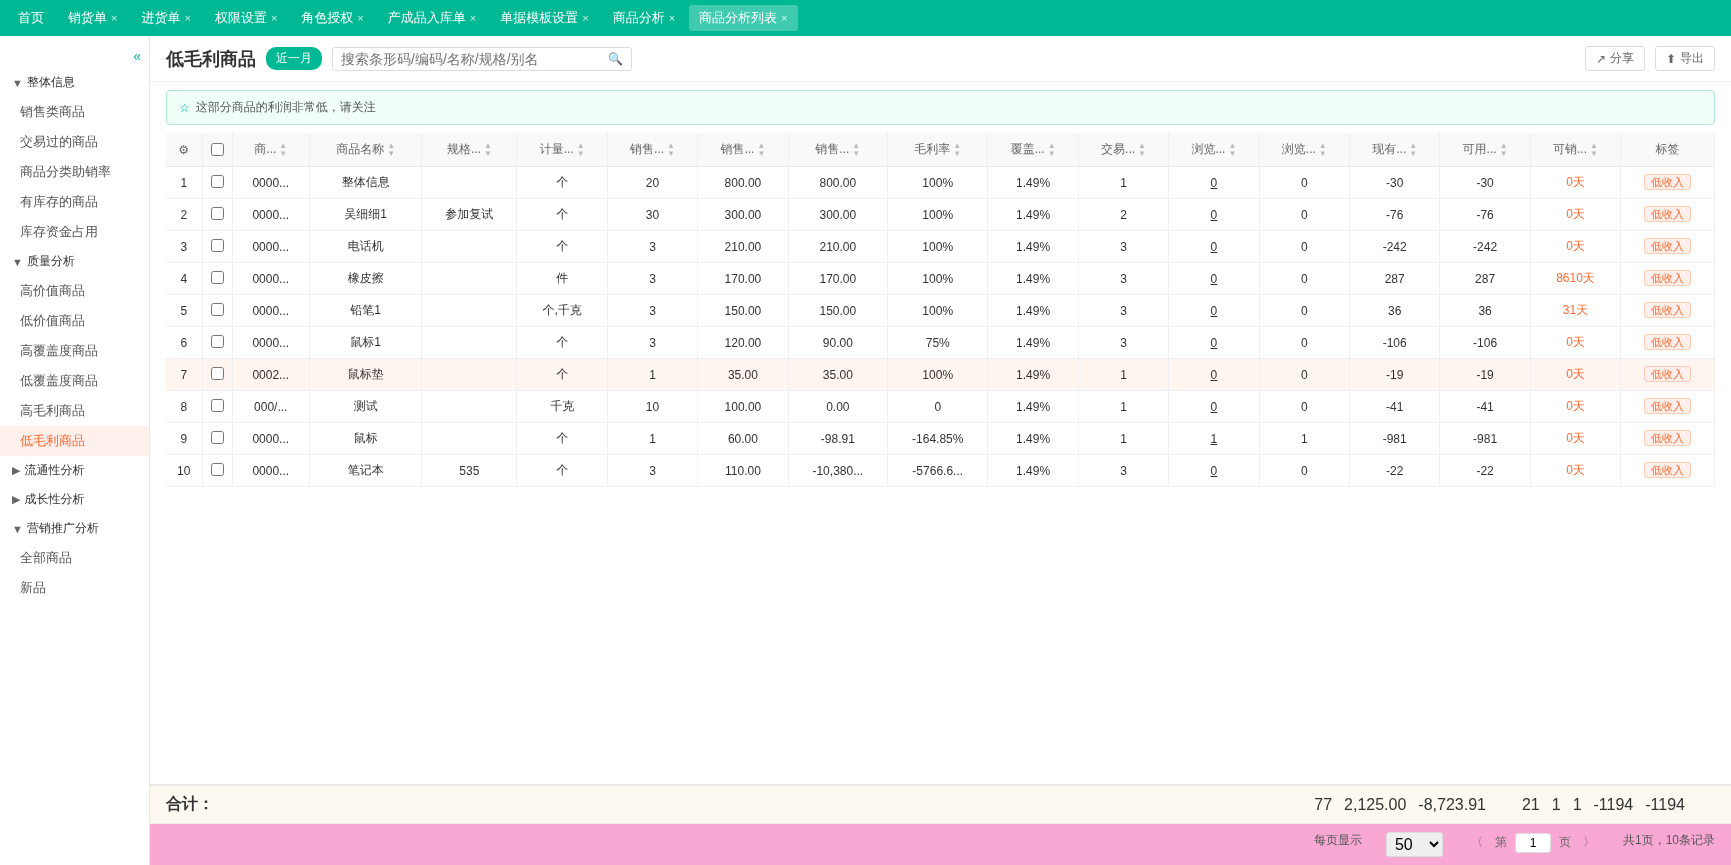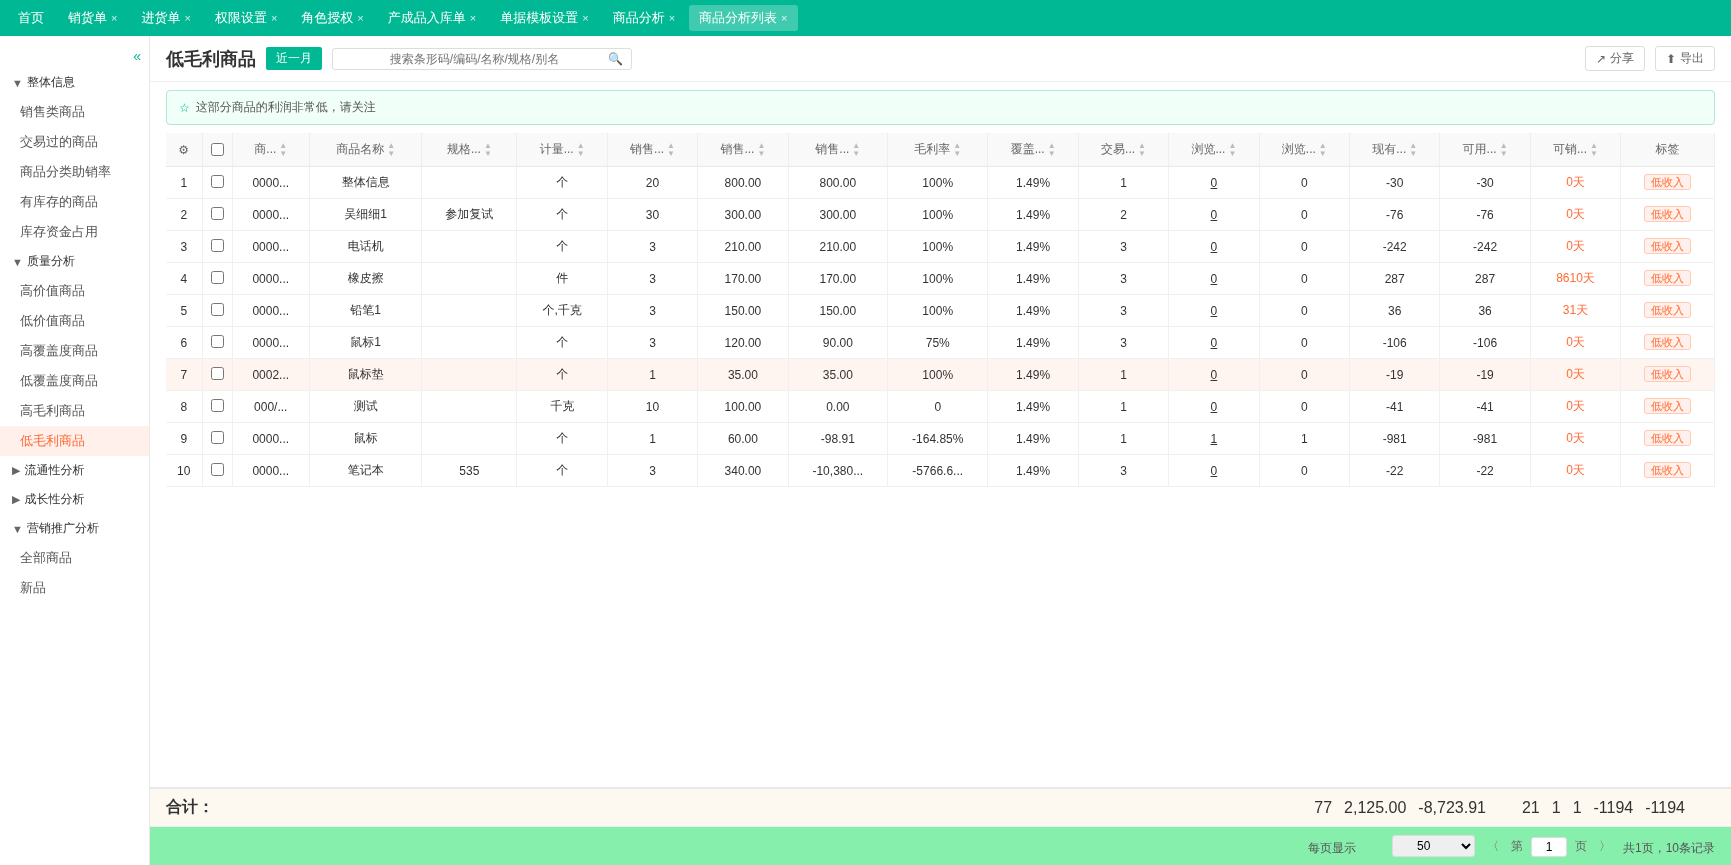--- a/index.html
+++ b/index.html
@@ -85,41 +85,40 @@
     }
     .page-title {
       font-size: 18px;
       font-weight: 600;
       color: #333;
     }
     .filter-btn {
       background: #00b894;
       color: #fff;
       border: none;
-      border-radius: 2px;
+      border-radius: 10px;
       padding: 3px 10px;
       font-size: 12px;
       cursor: pointer;
     }
     .search-box {
       display: flex;
       align-items: center;
       border: 1px solid #ddd;
       border-radius: 3px;
       padding: 3px 8px;
       flex: 1;
       max-width: 300px;
     }
     .search-box input {
       border: none;
       outline: none;
-      font-size: 12px;
+      font-size: 14px;
       width: 100%;
       color: #999;
-      text-align: center;
     }
     .search-icon { color: #aaa; cursor: pointer; }
     .header-actions {
       margin-left: auto;
       display: flex;
       gap: 10px;
     }
     .action-btn {
       display: flex;
       align-items: center;
@@ -224,35 +223,34 @@
       align-items: flex-end;
     }
     .total-cell {
       text-align: center;
       padding: 0 6px;
     }
 
     
     .pagination-bar {
       display: flex;
-      align-items: flex-end;
+      align-items: flex-start;
       justify-content: flex-end;
       padding: 8px 16px;
       border-top: 1px solid #eee;
-      gap: 8px;
+      gap: 24px;
       font-size: 12px;
       color: #555;
-      background: #86efac;
+      background: #f9a8d4;
     }
     .pagination-bar select {
       border: 1px solid #ddd;
       border-radius: 3px;
-      padding: 2px 20px;
-      font-size: 12px;
-      margin-left: 28px;
+      padding: 2px 4px;
+      font-size: 16px;
     }
     .pagination-bar .page-nav {
       display: flex;
       align-items: center;
       gap: 4px;
     }
     .page-nav span { cursor: pointer; color: #666; padding: 2px 4px; }
     .page-input {
       border: 1px solid #ddd;
       border-radius: 3px;
@@ -637,21 +635,21 @@
               <td><span class="tag-badge">低收入</span></td>
             </tr>
             <tr>
               <td>10</td>
               <td><input type="checkbox" style=""></td>
               <td>0000...</td>
               <td>笔记本</td>
               <td>535</td>
               <td>个</td>
               <td>3</td>
-              <td>340.00</td>
+              <td>110.00</td>
               <td>-10,380...</td>
               <td>-5766.6...</td>
               <td>1.49%</td>
               <td>3</td>
               <td><span class="underline-link">0</span></td>
               <td>0</td>
               <td>-22</td>
               <td>-22</td>
               <td class="text-orange">0天</td>
               <td><span class="tag-badge">低收入</span></td>

